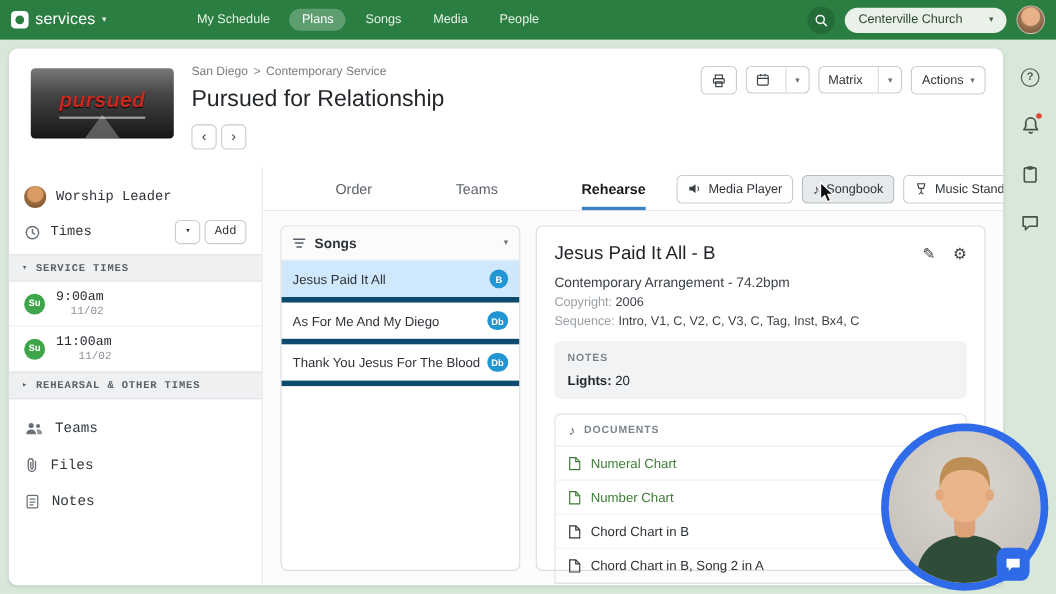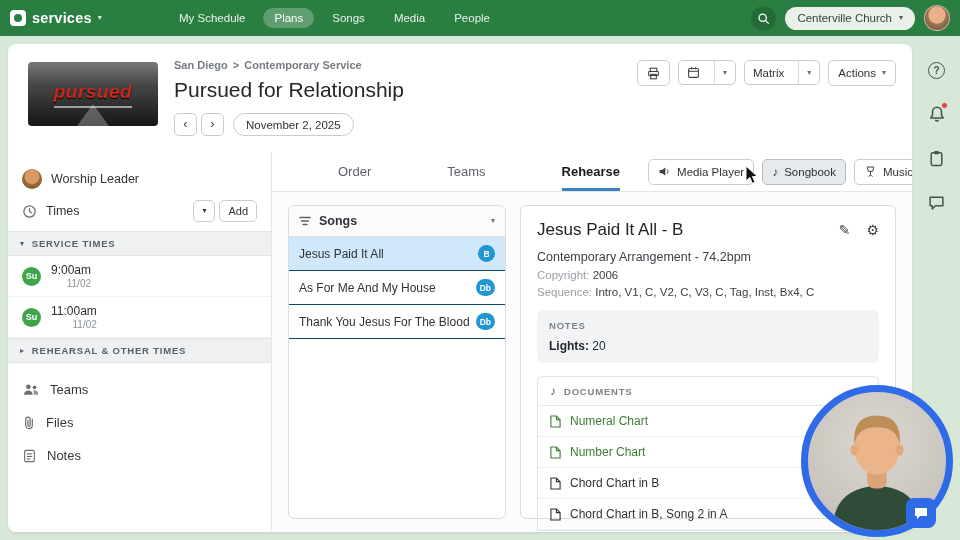--- a/index.html
+++ b/index.html
@@ -12,28 +12,28 @@
 
   
   .topnav {
     position: absolute; top: 0; left: 0; right: 0; height: 36px;
     background: var(--nav-green, #2a7e41);
     display: flex; align-items: center; padding: 0 10px; color: #fff; z-index: 3;
   }
   .brand { display: flex; align-items: center; gap: 6px; width: 150px; cursor: pointer; }
   .brand-icon { width: 16px; height: 16px; border-radius: 4px; background: #fff; position: relative; flex: 0 0 auto; }
   .brand-icon::after { content: ""; position: absolute; inset: 4px; border-radius: 50%; background: var(--nav-green, #2a7e41); }
-  .brand-name { font-size: 14.5px; font-weight: 700; letter-spacing: .2px; }
+  .brand-name { font-size: 14.5px; font-weight: 400; letter-spacing: .2px; }
   .brand .chev { color: rgba(255,255,255,.85); }
   .nav-items { display: flex; align-items: center; gap: 7px; margin-left: 8px; }
   .nav-item { font-size: 11.5px; padding: 4px 11px; border-radius: 12px; color: #e7f3e9; cursor: pointer; white-space: nowrap; }
   .nav-item.active { background: rgba(255,255,255,.25); color: #fff; }
   .topnav-right { margin-left: auto; display: flex; align-items: center; gap: 9px; }
   .search-btn { width: 25px; height: 25px; border-radius: 50%; background: rgba(0,0,0,.14); display: flex; align-items: center; justify-content: center; cursor: pointer; }
-  .org-pill { height: 23px; background: #e9f1e9; border-radius: 12px; display: flex; align-items: center; gap: 7px; padding: 0 12px; color: #2e4635; font-size: 11.5px; cursor: pointer; }
+  .org-pill { height: 23px; background: #e9f1e9; border-radius: 12px; display: flex; align-items: center; gap: 24px; padding: 0 12px; color: #2e4635; font-size: 11.5px; cursor: pointer; }
   .org-pill .chev { color: #4a5f4e; }
   .user-avatar { width: 26px; height: 26px; border-radius: 50%; border: 1px solid rgba(255,255,255,.5);
     background: radial-gradient(circle at 50% 38%, #e9b189 42%, #9b7454 47%, #6c5036 100%); cursor: pointer; }
   .chev { font-size: 8px; line-height: 1; }
 
   
   .right-rail { position: absolute; right: 0; top: 48px; width: 47px; display: flex; flex-direction: column; align-items: center; gap: 24px; padding-top: 12px; z-index: 2; }
   .rail-btn { width: 20px; height: 20px; display: flex; align-items: center; justify-content: center; color: #46524a; cursor: pointer; position: relative; }
   .help-circle { width: 17px; height: 17px; border: 1.6px solid #46524a; border-radius: 50%; display: flex; align-items: center; justify-content: center; font-size: 10px; font-weight: 700; color: #46524a; }
   .bell-dot { position: absolute; top: -2px; right: -1px; width: 7px; height: 7px; border-radius: 50%; background: #e0442e; border: 1.5px solid var(--page-bg, #d7e8d9); }
@@ -48,37 +48,37 @@
   .album {
     position: absolute; left: 20px; top: 18px; width: 130px; height: 64px; border-radius: 4px;
     background: linear-gradient(180deg, #7a7a7a 0%, #474747 35%, #161616 100%);
     overflow: hidden; display: flex; flex-direction: column; align-items: center; justify-content: center; cursor: pointer;
   }
   .album-title { color: #c8281e; font-weight: 700; font-style: italic; font-size: 19px; letter-spacing: .5px; text-shadow: 0 1px 1px #000; z-index: 1; }
   .album-tagline { width: 78px; height: 2px; background: rgba(255,255,255,.55); margin-top: 3px; z-index: 1; }
   .album-road { position: absolute; bottom: 0; left: 50%; transform: translateX(-50%);
     border-left: 16px solid transparent; border-right: 16px solid transparent; border-bottom: 22px solid #8f8f8f; opacity: .55; }
   .header-text { position: absolute; left: 166px; top: 15px; }
-  .breadcrumb { font-size: 11px; color: #767c82; display: flex; gap: 5px; font-weight: bold; }
+  .breadcrumb { font-size: 11px; color: #767c82; display: flex; gap: 5px; }
   .breadcrumb span { cursor: pointer; }
   .plan-title { font-size: 21px; font-weight: 500; color: #23272b; margin-top: 7px; }
   .date-row { position: absolute; left: 166px; top: 69px; display: flex; gap: 4px; align-items: center; }
   .nav-sq { width: 23px; height: 23px; border: 1px solid #c8ccd0; border-radius: 5px; background: #fff; color: #3a3f44; font-size: 13px; display: flex; align-items: center; justify-content: center; cursor: pointer; padding-bottom: 2px; }
   .date-pill { height: 23px; border: 1px solid #c8ccd0; border-radius: 12px; padding: 0 12px; font-size: 11.5px; color: #2f3338; display: flex; align-items: center; margin-left: 5px; cursor: pointer; background: #fff; }
   .header-actions { position: absolute; right: 16px; top: 16px; display: flex; gap: 8px; }
   .btn { height: 25px; border: 1px solid #c9cdd1; border-radius: 5px; background: #fff; display: inline-flex; align-items: center; padding: 12px 9px; font-size: 11.5px; color: #2f3338; gap: 6px; cursor: pointer; white-space: nowrap; font-family: inherit; }
   .btn.split { padding: 0; }
   .btn.split .seg { padding: 0 8px; display: flex; align-items: center; height: 100%; gap: 6px; }
   .btn.split .seg + .seg { border-left: 1px solid #d8dbde; }
   .btn .chev { color: #6a7076; }
   .btn.hovered { background: #e7eaed; border-color: #b8bdc2; }
 
   
   .card-body { display: flex; height: 380px; }
-  .side { width: 264px; border-right: 1px solid #e4e6e8; padding-top: 8px; flex: 0 0 auto; background: #fff; }
+  .side { width: 231px; border-right: 1px solid #e4e6e8; padding-top: 8px; flex: 0 0 auto; background: #fff; font-family: Liberation Mono, monospace; }
   .side-row { display: flex; align-items: center; gap: 9px; padding: 9px 14px; font-size: 12.5px; color: #2f3338; }
   .leader-avatar { width: 20px; height: 20px; border-radius: 50%; flex: 0 0 auto;
     background: radial-gradient(circle at 50% 38%, #d99a64 42%, #9a6a3e 50%, #6d4a2a 100%); }
   .times-row { padding-top: 2px; padding-bottom: 9px; }
   .times-actions { margin-left: auto; display: flex; gap: 4px; }
   .mini-btn { height: 22px; border: 1px solid #c9cdd1; border-radius: 5px; background: #fff; font-size: 11px; color: #2f3338; display: flex; align-items: center; padding: 0 8px; cursor: pointer; font-family: inherit; }
   .section-bar { background: #eef0f1; border-top: 1px solid #e2e4e6; border-bottom: 1px solid #e2e4e6; padding: 6px 12px; font-size: 9.5px; font-weight: 700; letter-spacing: .8px; color: #596066; text-transform: uppercase; display: flex; gap: 7px; align-items: center; cursor: pointer; }
   .section-bar .chev { font-size: 8px; color: #596066; }
   .time-entry { display: flex; align-items: center; gap: 10px; padding: 7px 14px; border-bottom: 1px solid #f0f1f2; cursor: pointer; }
   .su-badge { width: 19px; height: 19px; border-radius: 50%; background: var(--su-green, #3fa54a); color: #fff; font-size: 9px; font-weight: 700; display: flex; align-items: center; justify-content: center; flex: 0 0 auto; }
@@ -92,21 +92,21 @@
   .tabs-bar { height: 40px; display: flex; align-items: center; padding: 0 18px; border-bottom: 1px solid #e4e6e8; gap: 28px; flex: 0 0 auto; }
   .tab { font-size: 13px; color: #5c6268; height: 100%; display: flex; align-items: center; border-bottom: 3px solid transparent; padding-top: 3px; cursor: pointer; margin-left: 48px; }
   .tab.active { color: #17191c; font-weight: 700; border-bottom-color: var(--accent-blue, #3b82c4); }
   .tabs-actions { margin-left: auto; display: flex; gap: 8px; }
   .note-glyph { font-size: 12px; color: #3a3f44; line-height: 1; }
 
   .content { flex: 1; display: flex; gap: 14px; padding: 13px 16px; background: #fcfcfd; overflow: hidden; }
   .songs-panel { width: 218px; border: 1px solid #d9dcdf; border-radius: 6px; background: #fff; display: flex; flex-direction: column; flex: 0 0 auto; }
   .songs-header { display: flex; align-items: center; gap: 8px; padding: 8px 10px; border-bottom: 1px solid #e2e4e6; font-size: 12.5px; font-weight: 700; color: #2f3338; background: #fbfbfc; border-radius: 6px 6px 0 0; cursor: pointer; }
   .songs-header .chev { margin-left: auto; color: #6a7076; }
-  .song-row { display: flex; align-items: center; gap: 6px; padding: 8px 10px; font-size: 12px; color: #2f3338; border-bottom: 1px solid #0c4a6e; cursor: pointer; white-space: nowrap; }
+  .song-row { display: flex; align-items: center; gap: 6px; padding: 8px 10px; font-size: 12px; color: #2f3338; border-bottom: 5px solid #0c4a6e; cursor: pointer; white-space: nowrap; }
   .song-row .title { overflow: hidden; text-overflow: ellipsis; }
   .song-row.selected { background: var(--selected-row, #cfe8fb); }
   .key-badge { margin-left: auto; min-width: 17px; height: 17px; border-radius: 9px; background: var(--badge-blue, #2296d3); color: #fff; font-size: 8.5px; font-weight: 700; display: flex; align-items: center; justify-content: center; padding: 0 4px; flex: 0 0 auto; }
 
   .detail-panel { flex: 1; border: 1px solid #d9dcdf; border-radius: 6px; background: #fff; padding: 14px 16px; min-width: 0; }
   .detail-title-row { display: flex; align-items: center; }
   .detail-title { font-size: 17px; color: #202428; font-weight: 500; }
   .detail-icons { margin-left: auto; display: flex; gap: 16px; color: #3a3f44; font-size: 14px; }
   .detail-icons span { cursor: pointer; }
   .detail-sub { margin-top: 10px; font-size: 12.5px; color: #3c4147; }
@@ -203,21 +203,20 @@
       </div>
       <div class="plan-title">Pursued for Relationship</div>
     </div>
     <div class="date-row">
       <button class="nav-sq">
           <span>‹</span>
         </button>
       <button class="nav-sq">
           <span>›</span>
         </button>
-      <div class="date-pill">November 2, 2025</div>
     </div>
     <div class="header-actions">
       <button class="btn">
         <svg viewBox="0 0 16 16" width="13" height="13" fill="none" stroke="#3a3f44" stroke-width="1.3">
             <rect x="4" y="1.5" width="8" height="4"></rect>
             <rect x="2" y="5.5" width="12" height="5" rx="1"></rect>
             <rect x="4.5" y="9" width="7" height="5.5"></rect>
           </svg>
       </button>
       <button class="btn split">
@@ -350,21 +349,21 @@
                 <line x1="4" y1="8.5" x2="8" y2="8.5"></line>
               </svg>
             <span>Songs</span>
             <span class="chev">▾</span>
           </div>
           <div class="song-row selected">
             <span class="title">Jesus Paid It All</span>
             <span class="key-badge">B</span>
           </div>
           <div class="song-row">
-            <span class="title">As For Me And My House</span>
+            <span class="title">As For Me And My Diego</span>
             <span class="key-badge">Db</span>
           </div>
           <div class="song-row">
             <span class="title">Thank You Jesus For The Blood</span>
             <span class="key-badge">Db</span>
           </div>
         </div>
 
         <div class="detail-panel">
           <div class="detail-title-row">

